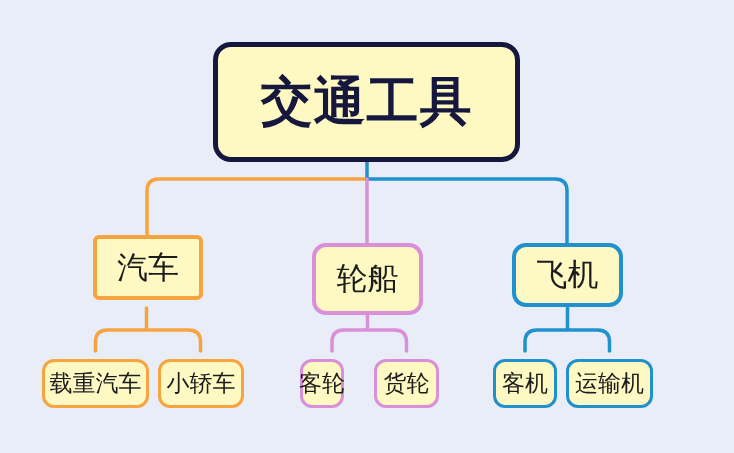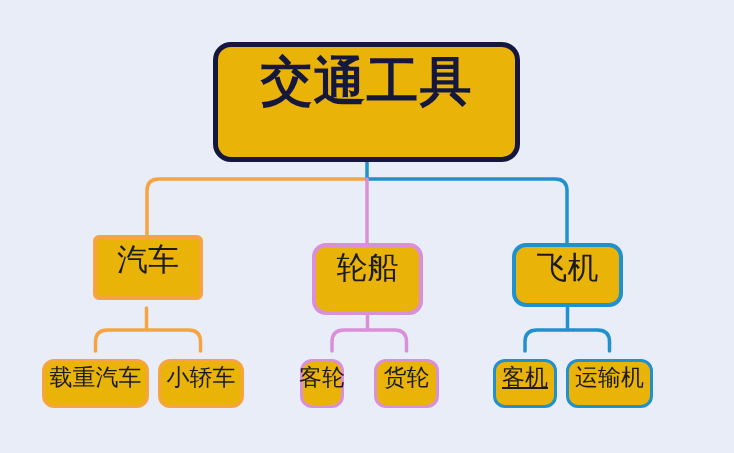--- a/index.html
+++ b/index.html
@@ -28,22 +28,23 @@
     stroke-linecap: round;
   }
   .stroke-orange { stroke: #f7a440; }
   .stroke-pink   { stroke: #da8fd9; }
   .stroke-blue   { stroke: #2191ce; }
 
   .node {
     position: absolute;
     box-sizing: border-box;
     display: flex;
+    align-items: center;
     justify-content: center;
-    background: #eab308;
+    background: #fef9c3;
     color: #1b1b1b;
     white-space: nowrap;
   }
   .node-root {
     left: 213px; top: 42px;
     width: 307px; height: 120px;
     border: 5px solid #15173c;
     border-radius: 18px;
     font-size: 52px;
     font-weight: 900;
@@ -66,21 +67,21 @@
     border-style: solid;
     border-width: 3.5px;
     border-radius: 12px;
     font-size: 23px;
     margin-top: 8px;
   }
   .leaf-truck   { left: 42px;  width: 107px; border-color: #f7a440; }
   .leaf-sedan   { left: 158px; width: 86px;  border-color: #f7a440; }
   .leaf-pship   { left: 300px; width: 44px;  border-color: #da8fd9; }
   .leaf-cship   { left: 374px; width: 65px;  border-color: #da8fd9; }
-  .leaf-pplane  { left: 493px; width: 64px;  border-color: #2191ce; text-decoration: underline; }
+  .leaf-pplane  { left: 493px; width: 64px;  border-color: #2191ce; }
   .leaf-tplane  { left: 566px; width: 87px;  border-color: #2191ce; }
 
   .node-label { pointer-events: none; }
 </style>
 </head>
 <body>
 
 <div class="canvas">
 
   <svg class="connectors" viewBox="0 0 734 453" xmlns="http://www.w3.org/2000/svg">

